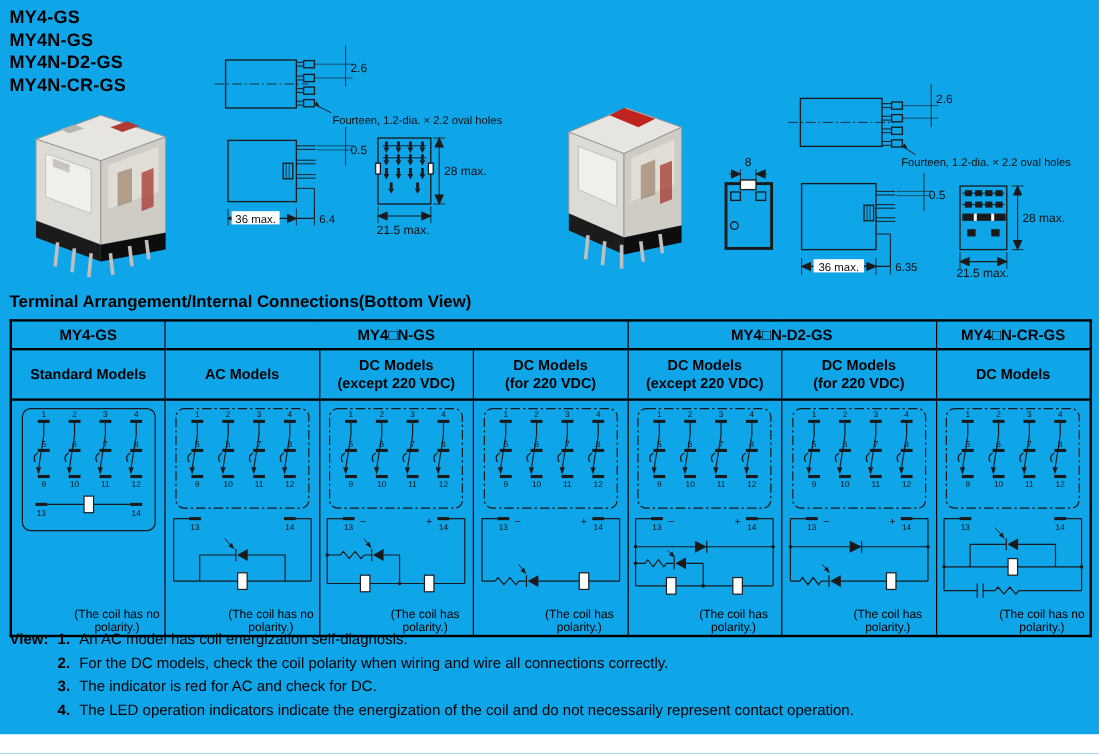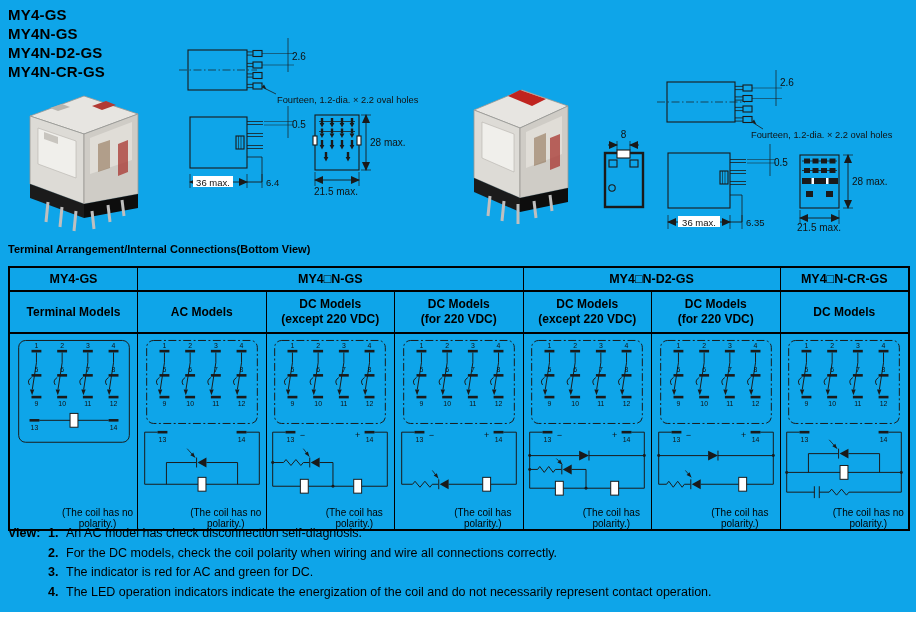--- a/index.html
+++ b/index.html
@@ -8,21 +8,21 @@
   .models{position:absolute;font-weight:bold;font-size:15px;line-height:19px;letter-spacing:.2px;}
   .models-left{left:8px;top:5px;}
   .models-right{left:455px;top:5px;}
   .photo{position:absolute;}
   .photo-left{left:14px;top:84px;}
   .photo-right{left:462px;top:76px;}
   .dims{position:absolute;}
   .dims-left{left:173px;top:30px;}
   .dims-right{left:585px;top:38px;}
   svg text{font-family:"Liberation Sans",sans-serif;fill:#111;}
-  .section-title{position:absolute;left:8px;top:243px;font-weight:bold;font-size:11px;}
+  .section-title{position:absolute;left:8px;top:243px;font-weight:bold;font-size:14px;}
   table.tbl{position:absolute;left:8px;top:266px;width:900px;border-collapse:collapse;table-layout:fixed;border:2px solid #000;}
   .tbl th,.tbl td{border:1px solid #000;padding:0;}
   .tbl tr.r1 th{height:22px;font-size:12.5px;font-weight:bold;text-align:center;border-bottom:2px solid #000;}
   .tbl tr.r2 th{height:40px;font-size:12px;font-weight:bold;text-align:center;vertical-align:middle;border-bottom:2px solid #000;line-height:15px;}
   .tbl tr.r3 td{height:186px;text-align:center;vertical-align:top;}
   .diagram{display:block;margin:4px auto 0 auto;}
   .cap{font-size:10px;margin-top:1px;padding-left:48px;}
   .notes{position:absolute;left:8px;top:524px;font-size:12.5px;line-height:19.5px;width:900px;}
   .note-line{display:grid;grid-template-columns:40px 18px auto;}
   .nlabel,.nnum{font-weight:bold;}
@@ -313,21 +313,21 @@
     </colgroup>
     <tbody>
         <tr class="r1">
       <th>MY4-GS</th>
       <th colspan="3">MY4□N-GS</th>
       <th colspan="2">MY4□N-D2-GS</th>
       <th>MY4□N-CR-GS</th>
     </tr>
     <tr class="r2">
       <th>
-            <div>Terminal Models</div>
+            <div>Standard Models</div>
             <div></div>
           </th>
       <th>
             <div>AC Models</div>
             <div></div>
           </th>
       <th>
             <div>DC Models</div>
             <div>(except 220 VDC)</div>
           </th>
@@ -820,31 +820,31 @@
             <div class="cap">(The coil has no polarity.)</div>
           </td>
     </tr>
   </tbody>
     </table>
 
   <div class="notes">
     <div class="note-line">
       <span class="nlabel">View:</span>
       <span class="nnum">1.</span>
-      <span class="ntext">An AC model has check disconnection self-diagnosis.</span>
+      <span class="ntext">An AC model has coil energization self-diagnosis.</span>
     </div>
     <div class="note-line">
       <span class="nlabel"></span>
       <span class="nnum">2.</span>
       <span class="ntext">For the DC models, check the coil polarity when wiring and wire all connections correctly.</span>
     </div>
     <div class="note-line">
       <span class="nlabel"></span>
       <span class="nnum">3.</span>
-      <span class="ntext">The indicator is red for AC and green for DC.</span>
+      <span class="ntext">The indicator is red for AC and check for DC.</span>
     </div>
     <div class="note-line">
       <span class="nlabel"></span>
       <span class="nnum">4.</span>
       <span class="ntext">The LED operation indicators indicate the energization of the coil and do not necessarily represent contact operation.</span>
     </div>
   </div>
 
   <div class="footer-rule"></div>
 </div>

